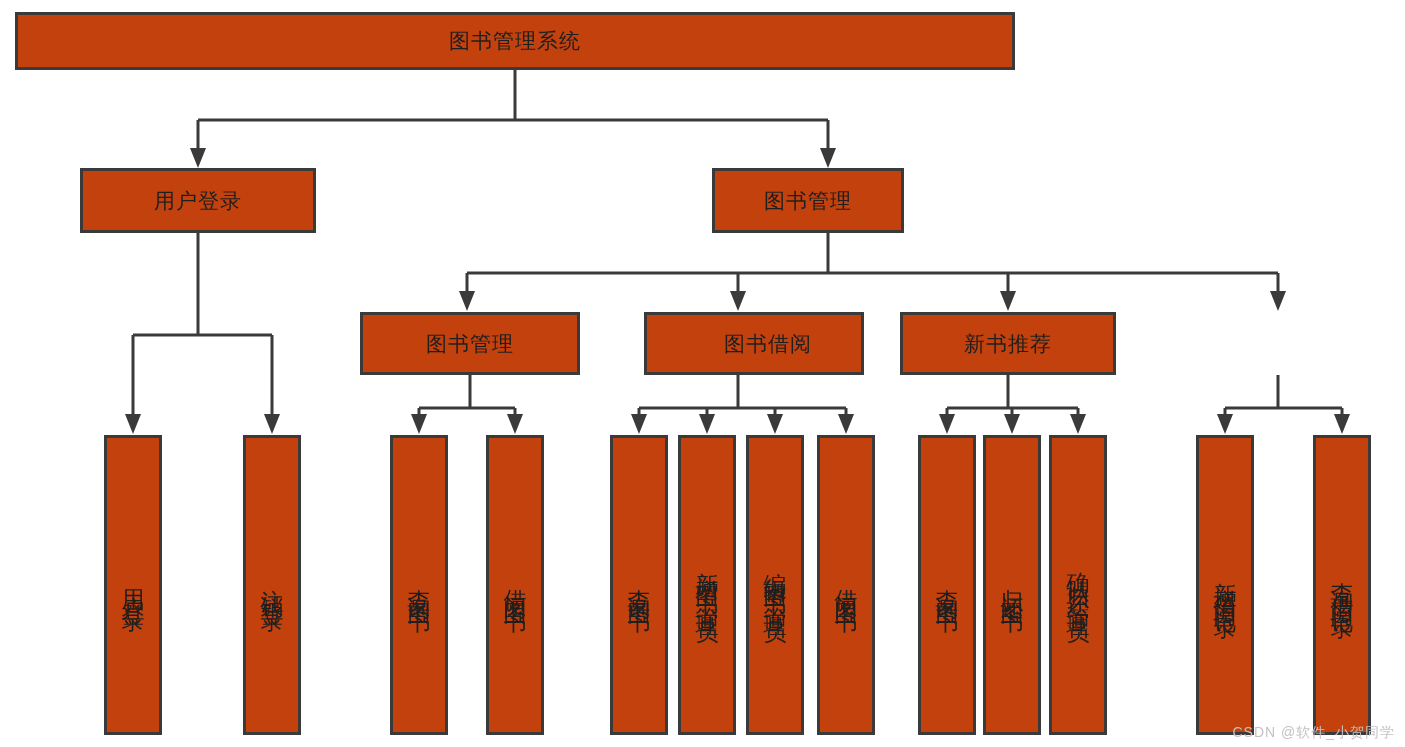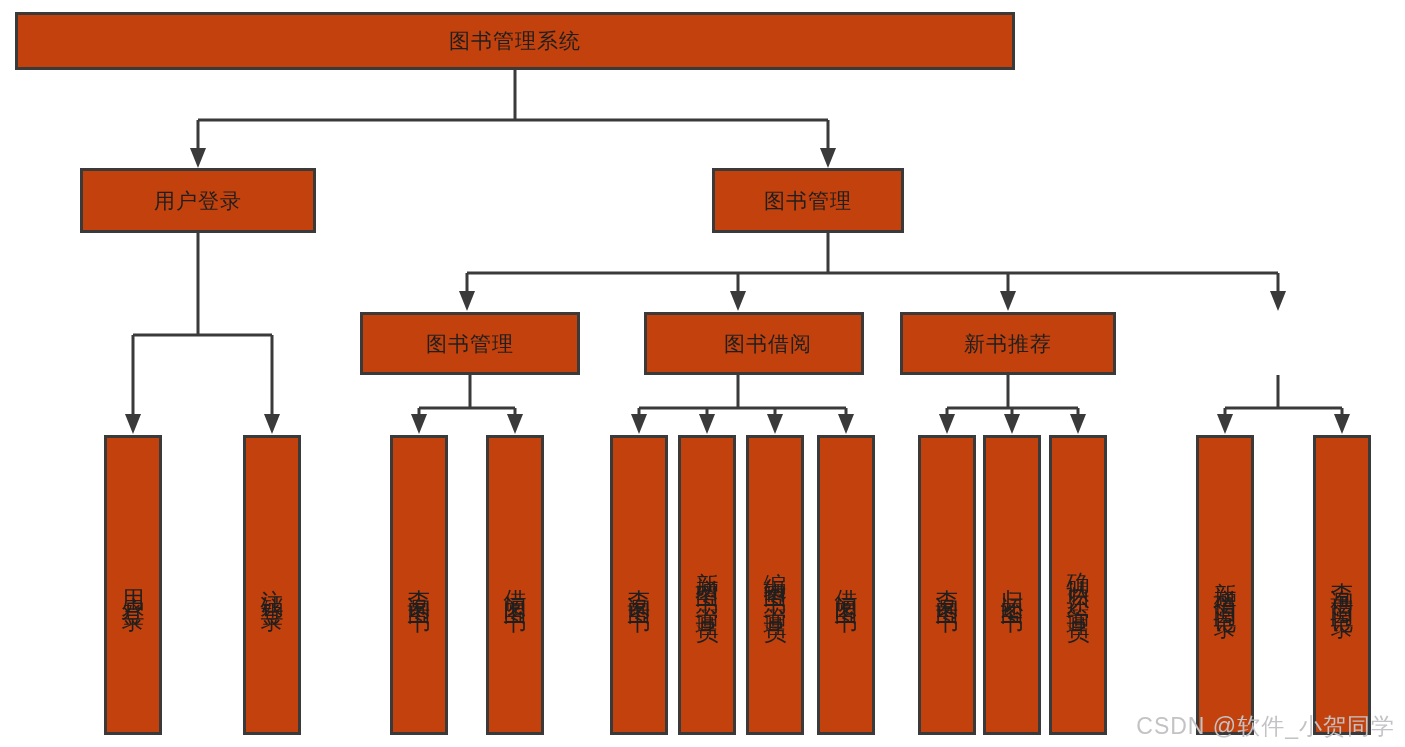--- a/index.html
+++ b/index.html
@@ -38,21 +38,21 @@
     writing-mode:vertical-rl;
     text-orientation:mixed;
     font-size:23px;
     letter-spacing:7px;
     line-height:1;
     white-space:nowrap;
   }
   .watermark{
     position:absolute;
     right:10px;bottom:5px;
-    font-size:23px;
+    font-size:14px;
     color:var(--watermark);
     z-index:3;
     letter-spacing:1px;
   }
 </style>
 </head>
 <body>
 
 <div class="stage">
 

